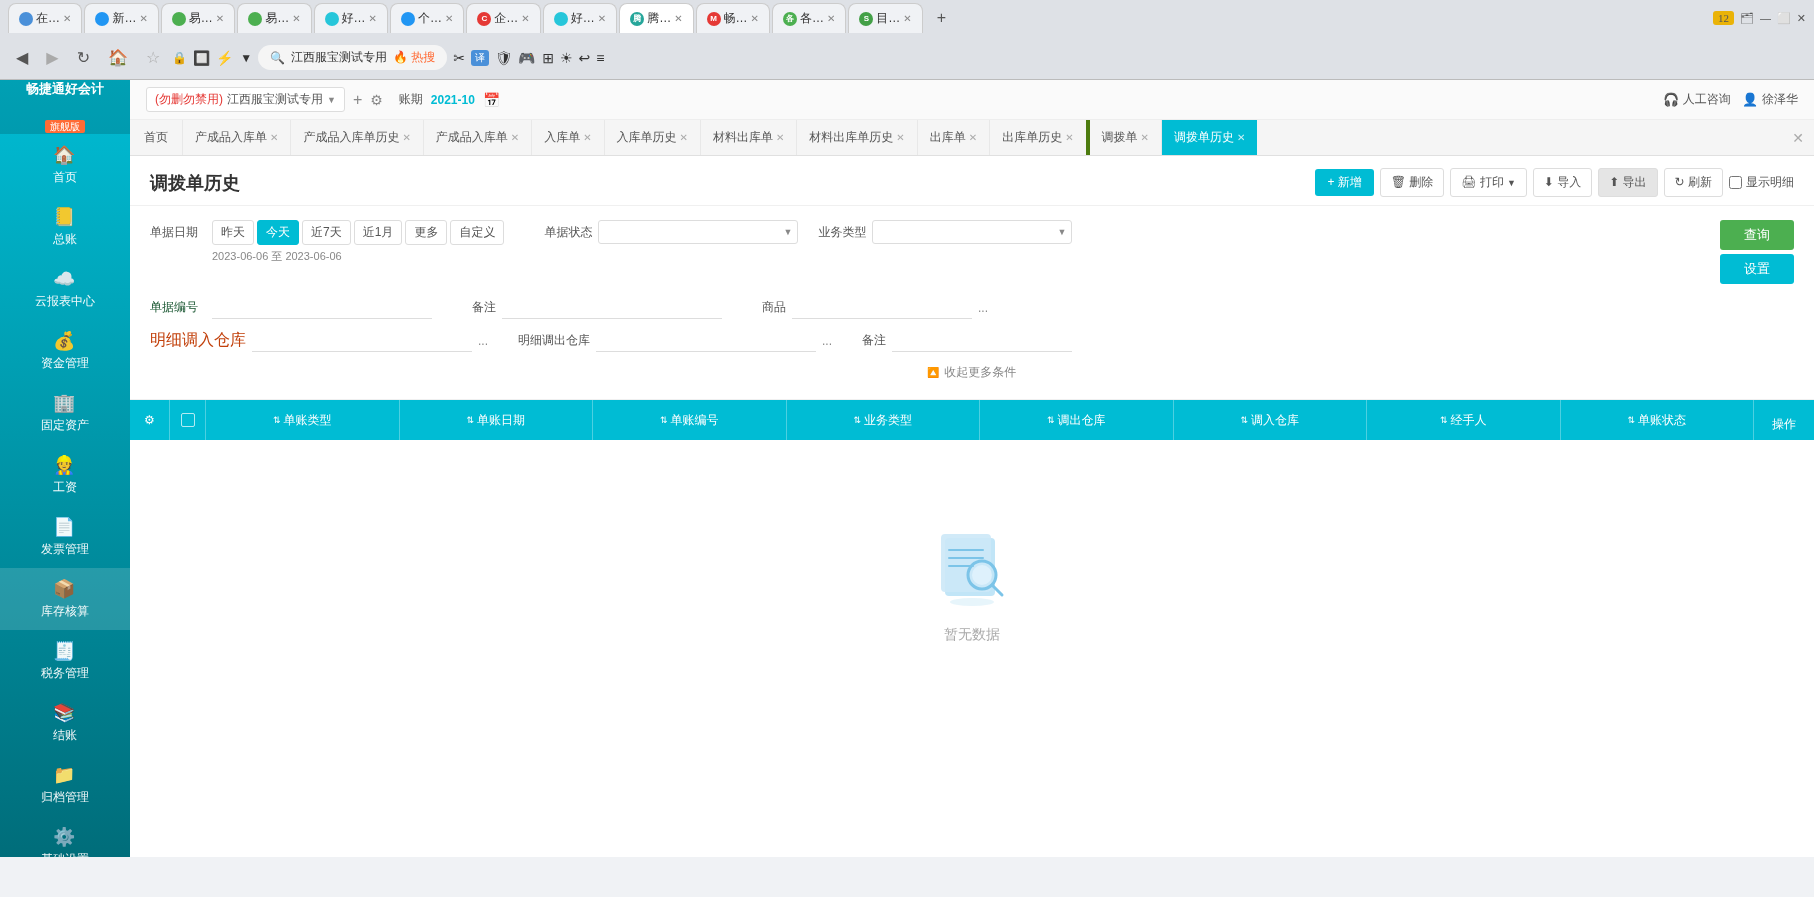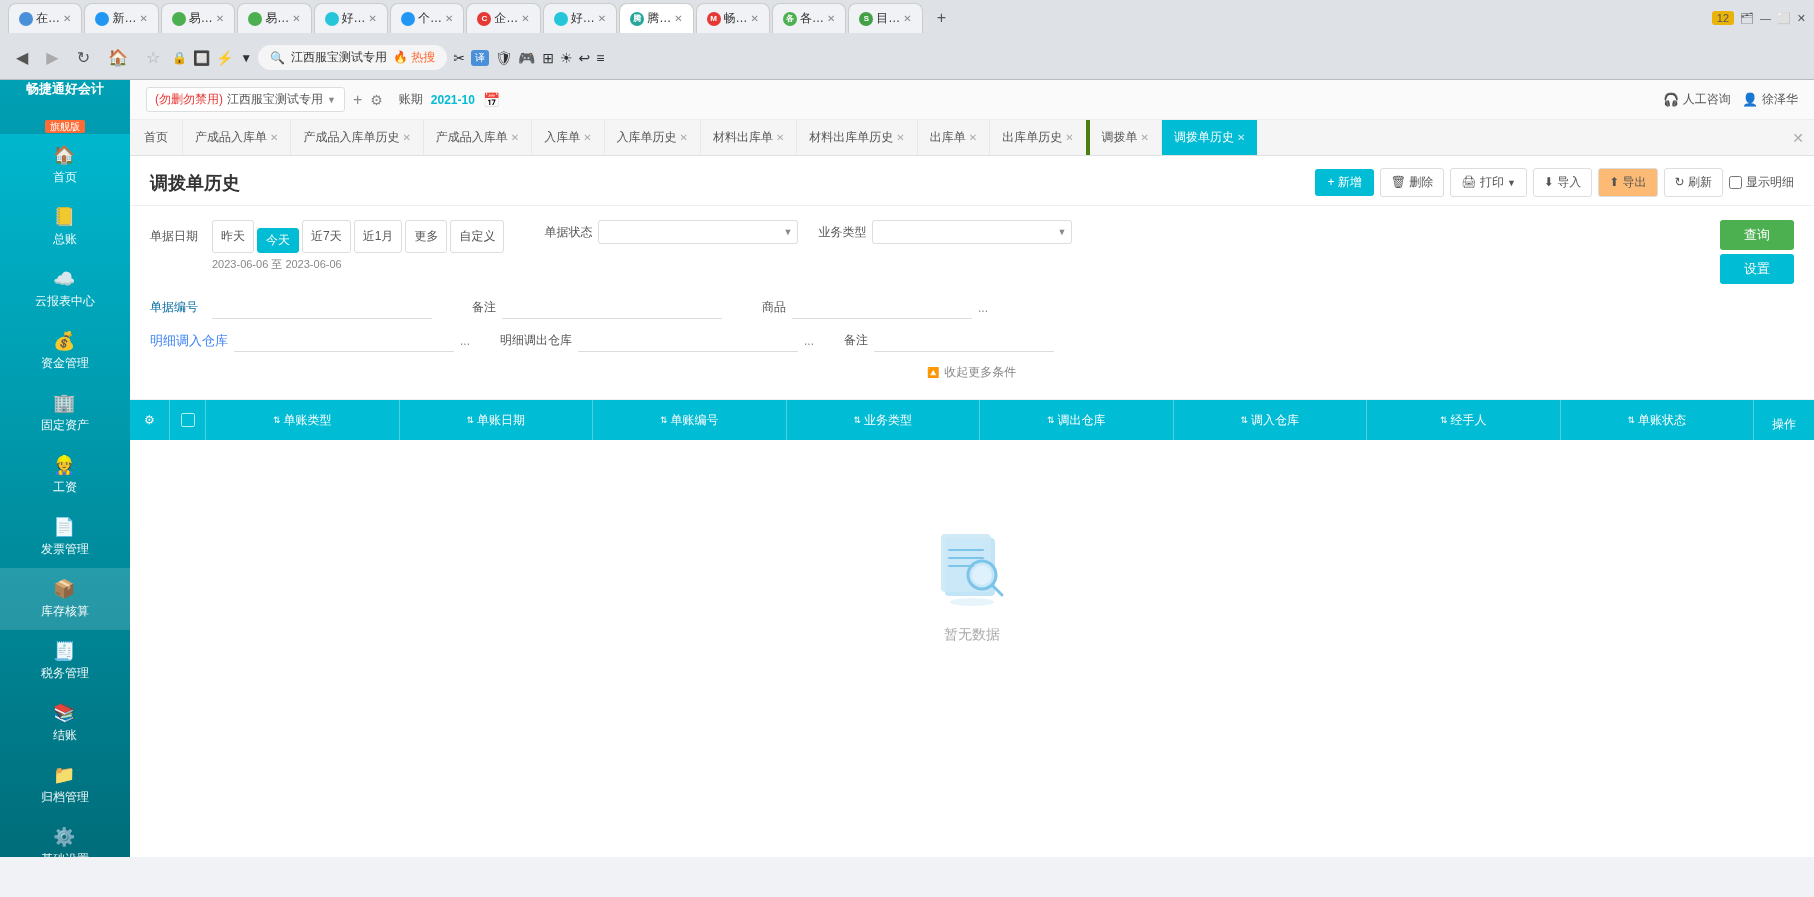--- a/index.html
+++ b/index.html
@@ -69,21 +69,21 @@
     <span>各…</span>
     <span style="font-size:10px;color:#888;">✕</span>
   </div>
   <div style="background:#f0f2f5; border-radius:8px 8px 0 0; padding:5px 10px; font-size:12px; display:flex; align-items:center; gap:3px; height:30px; border:1px solid #ccc; border-bottom:none;">
     <div style="width:14px;height:14px;border-radius:50%;background:#43a047;flex-shrink:0;display:flex;align-items:center;justify-content:center;color:white;font-size:8px;font-weight:bold;">S</div>
     <span>目…</span>
     <span style="font-size:10px;color:#888;">✕</span>
   </div>
   <div style="padding:4px 8px; font-size:16px; color:#555; cursor:pointer; margin-left:4px;">+</div>
   <div style="margin-left:auto; display:flex; align-items:center; gap:6px; font-size:11px; color:#555;">
-    <span style="background:#eab308; border-radius:3px; padding:1px 5px; font-size:11px;">12</span>
+    <span style="background:#eab308; border-radius:3px; padding:1px 5px; font-size:11px;font-family:Liberation Serif, serif;">12</span>
     <span>🗂</span>
     <span>—</span>
     <span>⬜</span>
     <span>✕</span>
   </div>
 </div>
 
 <div style="background:#dee1e6; height:44px; display:flex; align-items:center; padding:0 10px; gap:6px; border-bottom:1px solid #bbb;">
   <button style="background:none;border:none;color:#555;cursor:pointer;font-size:16px;padding:3px 6px;border-radius:50%;">◀</button>
   <button style="background:none;border:none;color:#aaa;cursor:pointer;font-size:16px;padding:3px 6px;border-radius:50%;">▶</button>
@@ -217,38 +217,38 @@
       <div style="padding:12px 20px 8px;display:flex;align-items:center;justify-content:space-between;border-bottom:1px solid #f0f0f0;">
         <h2 style="font-size:18px;font-weight:bold;color:#333;">调拨单历史</h2>
         <div style="display:flex;align-items:center;gap:6px;">
           <button style="background:#00bcd4;color:white;border:none;padding:5px 12px;border-radius:3px;cursor:pointer;font-size:12px;">+ 新增</button>
           <button style="background:white;color:#555;border:1px solid #ddd;padding:5px 10px;border-radius:3px;cursor:pointer;font-size:12px;">🗑 删除</button>
           <button style="background:white;color:#555;border:1px solid #ddd;padding:5px 10px;border-radius:3px;cursor:pointer;font-size:12px;display:flex;align-items:center;gap:3px;">
             <span>🖨 打印</span>
             <span style="font-size:9px;">▼</span>
           </button>
           <button style="background:white;color:#555;border:1px solid #ddd;padding:5px 10px;border-radius:3px;cursor:pointer;font-size:12px;">⬇ 导入</button>
-          <button style="background:#fdba74;color:#555;border:1px solid #ddd;padding:5px 10px;border-radius:3px;cursor:pointer;font-size:12px;">⬆ 导出</button>
+          <button style="background:#e5e5e5;color:#555;border:1px solid #ddd;padding:5px 10px;border-radius:3px;cursor:pointer;font-size:12px;">⬆ 导出</button>
           <button style="background:white;color:#555;border:1px solid #ddd;padding:5px 10px;border-radius:3px;cursor:pointer;font-size:12px;">↻ 刷新</button>
           <label style="display:flex;align-items:center;gap:4px;font-size:12px;color:#555;cursor:pointer;">
             <input type="checkbox" style="margin: 0px;">
             <span>显示明细</span>
           </label>
         </div>
       </div>
 
       <div style="padding:14px 20px;border-bottom:1px solid #f0f0f0;background:#fff;">
 
         <div style="display:flex;align-items:flex-start;gap:20px;margin-bottom:12px;">
           <div style="display:flex;align-items:flex-start;flex-direction:column;gap:4px;">
             <div style="display:flex;align-items:center;gap:6px;">
               <span style="font-size:12px;color:#555;min-width:56px;">单据日期</span>
               <div style="display:flex;gap:3px;">
                 <button style="padding:3px 8px;border:1px solid #ddd;border-radius:3px;background:white;cursor:pointer;font-size:12px;color:#555;">昨天</button>
-                <button style="padding:3px 8px;border:1px solid #00bcd4;border-radius:3px;background:#00bcd4;cursor:pointer;font-size:12px;color:white;margin-top:8px;">今天</button>
+                <button style="padding:3px 8px;border:1px solid #00bcd4;border-radius:3px;background:#00bcd4;cursor:pointer;font-size:12px;color:white;">今天</button>
                 <button style="padding:3px 8px;border:1px solid #ddd;border-radius:3px;background:white;cursor:pointer;font-size:12px;color:#555;">近7天</button>
                 <button style="padding:3px 8px;border:1px solid #ddd;border-radius:3px;background:white;cursor:pointer;font-size:12px;color:#555;">近1月</button>
                 <button style="padding:3px 8px;border:1px solid #ddd;border-radius:3px;background:white;cursor:pointer;font-size:12px;color:#555;">更多</button>
                 <button style="padding:3px 8px;border:1px solid #ddd;border-radius:3px;background:white;cursor:pointer;font-size:12px;color:#555;">自定义</button>
               </div>
             </div>
             <div style="font-size:11px;color:#888;margin-left:62px;">2023-06-06 至 2023-06-06</div>
           </div>
 
           <div style="display:flex;align-items:center;gap:6px;margin-left:20px;">
@@ -272,37 +272,37 @@
           </div>
 
           <div style="display:flex;flex-direction:column;gap:4px;margin-left:auto;">
             <button style="background:#4caf50;color:white;border:none;padding:6px 24px;border-radius:3px;cursor:pointer;font-size:13px;">查询</button>
             <button style="background:#00bcd4;color:white;border:none;padding:6px 16px;border-radius:3px;cursor:pointer;font-size:13px;">设置</button>
           </div>
         </div>
 
         <div style="display:flex;align-items:center;gap:20px;margin-bottom:10px;">
           <div style="display:flex;align-items:center;gap:6px;">
-            <span style="font-size:12px;color:#0369a1;white-space:nowrap;min-width:56px;">单据编号</span>
+            <span style="font-size:12px;color:#14532d;white-space:nowrap;min-width:56px;">单据编号</span>
             <input style="border-top: none; border-right: none; border-left: none; border-image: initial; border-bottom: 1px solid rgb(221, 221, 221); padding: 4px 0px; font-size: 12px; width: 220px; outline: none;">
           </div>
           <div style="display:flex;align-items:center;gap:6px;margin-left:20px;">
             <span style="font-size:12px;color:#555;white-space:nowrap;">备注</span>
             <input style="border-top: none; border-right: none; border-left: none; border-image: initial; border-bottom: 1px solid rgb(221, 221, 221); padding: 4px 0px; font-size: 12px; width: 220px; outline: none;">
           </div>
           <div style="display:flex;align-items:center;gap:6px;margin-left:20px;">
             <span style="font-size:12px;color:#555;white-space:nowrap;">商品</span>
             <input style="border-top: none; border-right: none; border-left: none; border-image: initial; border-bottom: 1px solid rgb(221, 221, 221); padding: 4px 0px; font-size: 12px; width: 180px; outline: none;">
             <span style="color:#888;cursor:pointer;font-size:12px;">...</span>
           </div>
         </div>
 
         <div style="display:flex;align-items:center;gap:20px;margin-bottom:8px;">
           <div style="display:flex;align-items:center;gap:6px;">
-            <span style="font-size:13px;color:#3b82f6;white-space:nowrap;min-width:70px;font-family:Liberation Mono, monospace;">明细调入仓库</span>
+            <span style="font-size:16px;color:#c2410c;white-space:nowrap;min-width:70px;font-family:Liberation Mono, monospace;">明细调入仓库</span>
             <input style="border-top: none; border-right: none; border-left: none; border-image: initial; border-bottom: 1px solid rgb(221, 221, 221); padding: 4px 0px; font-size: 12px; width: 220px; outline: none;">
             <span style="color:#888;cursor:pointer;font-size:12px;">...</span>
           </div>
           <div style="display:flex;align-items:center;gap:6px;margin-left:10px;">
             <span style="font-size:12px;color:#555;white-space:nowrap;">明细调出仓库</span>
             <input style="border-top: none; border-right: none; border-left: none; border-image: initial; border-bottom: 1px solid rgb(221, 221, 221); padding: 4px 0px; font-size: 12px; width: 220px; outline: none;">
             <span style="color:#888;cursor:pointer;font-size:12px;">...</span>
           </div>
           <div style="display:flex;align-items:center;gap:6px;margin-left:10px;">
             <span style="font-size:12px;color:#555;white-space:nowrap;">备注</span>

